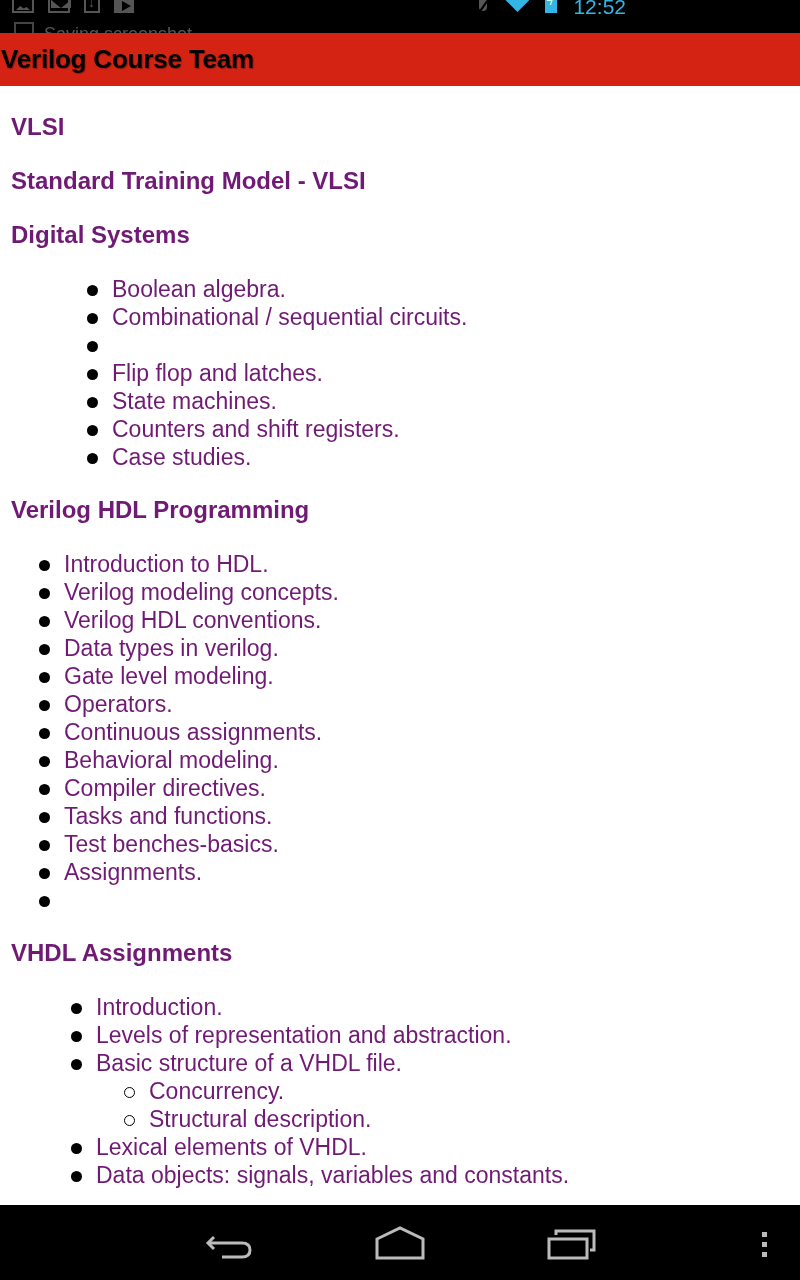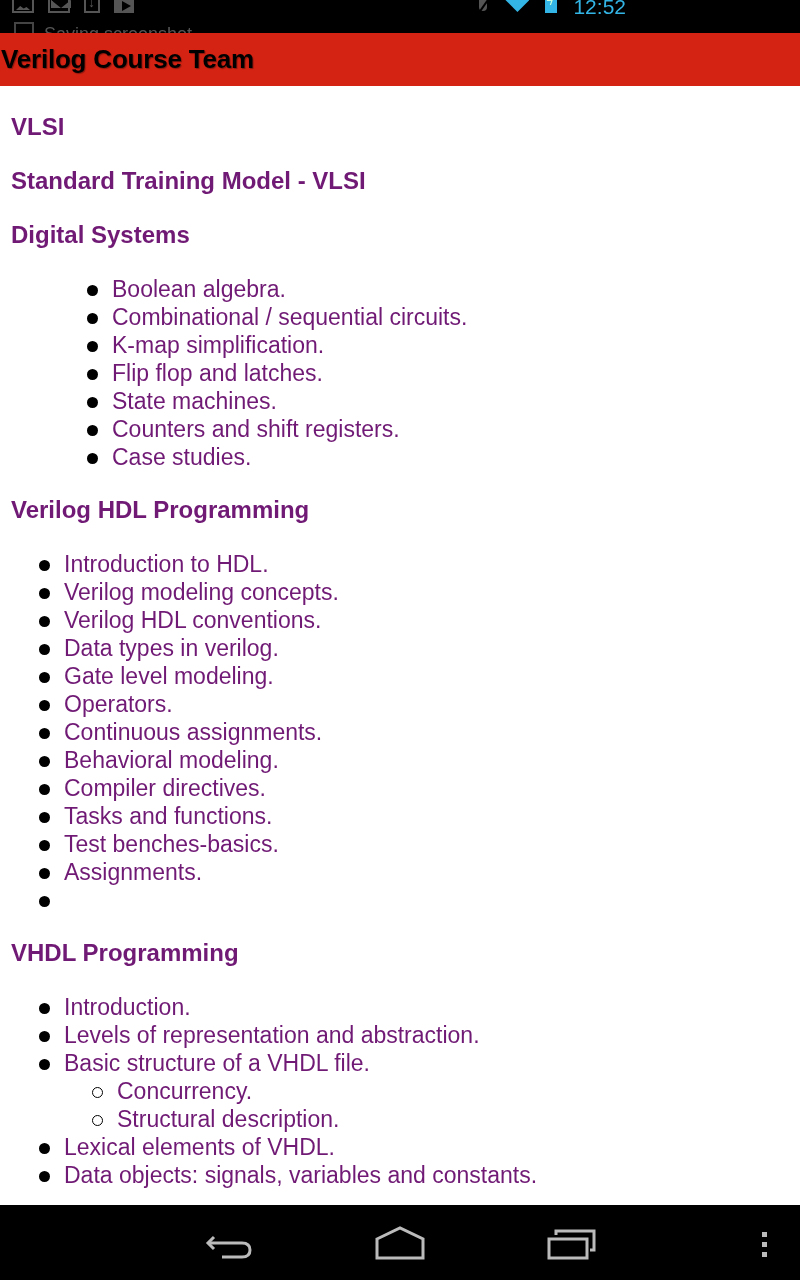--- a/index.html
+++ b/index.html
@@ -119,21 +119,21 @@
 </div>
 
 <div class="content">
   <div class="heading" style="top:27px;">VLSI</div>
   <div class="heading" style="top:81px;">Standard Training Model - VLSI</div>
 
   <div class="heading" style="top:135px;">Digital Systems</div>
   <ul class="list" style="top:189px;margin-left:48px;">
     <li class="li"><span class="bullet"></span><span>Boolean algebra.</span></li>
     <li class="li"><span class="bullet"></span><span>Combinational / sequential circuits.</span></li>
-    <li class="li"><span class="bullet"></span><span>K-map simplification.</span></li>
+    <li class="li"><span class="bullet"></span></li>
     <li class="li"><span class="bullet"></span><span>Flip flop and latches.</span></li>
     <li class="li"><span class="bullet"></span><span>State machines.</span></li>
     <li class="li"><span class="bullet"></span><span>Counters and shift registers.</span></li>
     <li class="li"><span class="bullet"></span><span>Case studies.</span></li>
   </ul>
 
   <div class="heading" style="top:410px;">Verilog HDL Programming</div>
   <ul class="list" style="top:464px;">
     <li class="li"><span class="bullet"></span><span>Introduction to HDL.</span></li>
     <li class="li"><span class="bullet"></span><span>Verilog modeling concepts.</span></li>
@@ -143,22 +143,22 @@
     <li class="li"><span class="bullet"></span><span>Operators.</span></li>
     <li class="li"><span class="bullet"></span><span>Continuous assignments.</span></li>
     <li class="li"><span class="bullet"></span><span>Behavioral modeling.</span></li>
     <li class="li"><span class="bullet"></span><span>Compiler directives.</span></li>
     <li class="li"><span class="bullet"></span><span>Tasks and functions.</span></li>
     <li class="li"><span class="bullet"></span><span>Test benches-basics.</span></li>
     <li class="li"><span class="bullet"></span><span>Assignments.</span></li>
     <li class="li"><span class="bullet"></span></li>
   </ul>
 
-  <div class="heading" style="top:853px;">VHDL Programming</div>
-  <ul class="list" style="top:907px;">
+  <div class="heading" style="top:853px;">VHDL Assignments</div>
+  <ul class="list" style="top:907px;padding-left:32px;">
     <li class="li"><span class="bullet"></span><span>Introduction.</span></li>
     <li class="li"><span class="bullet"></span><span>Levels of representation and abstraction.</span></li>
     <li class="li"><span class="bullet"></span><span>Basic structure of a VHDL file.</span></li>
     <li class="li sub"><span class="bullet"></span><span>Concurrency.</span></li>
     <li class="li sub"><span class="bullet"></span><span>Structural description.</span></li>
     <li class="li"><span class="bullet"></span><span>Lexical elements of VHDL.</span></li>
     <li class="li"><span class="bullet"></span><span>Data objects: signals, variables and constants.</span></li>
   </ul>
 </div>
 

